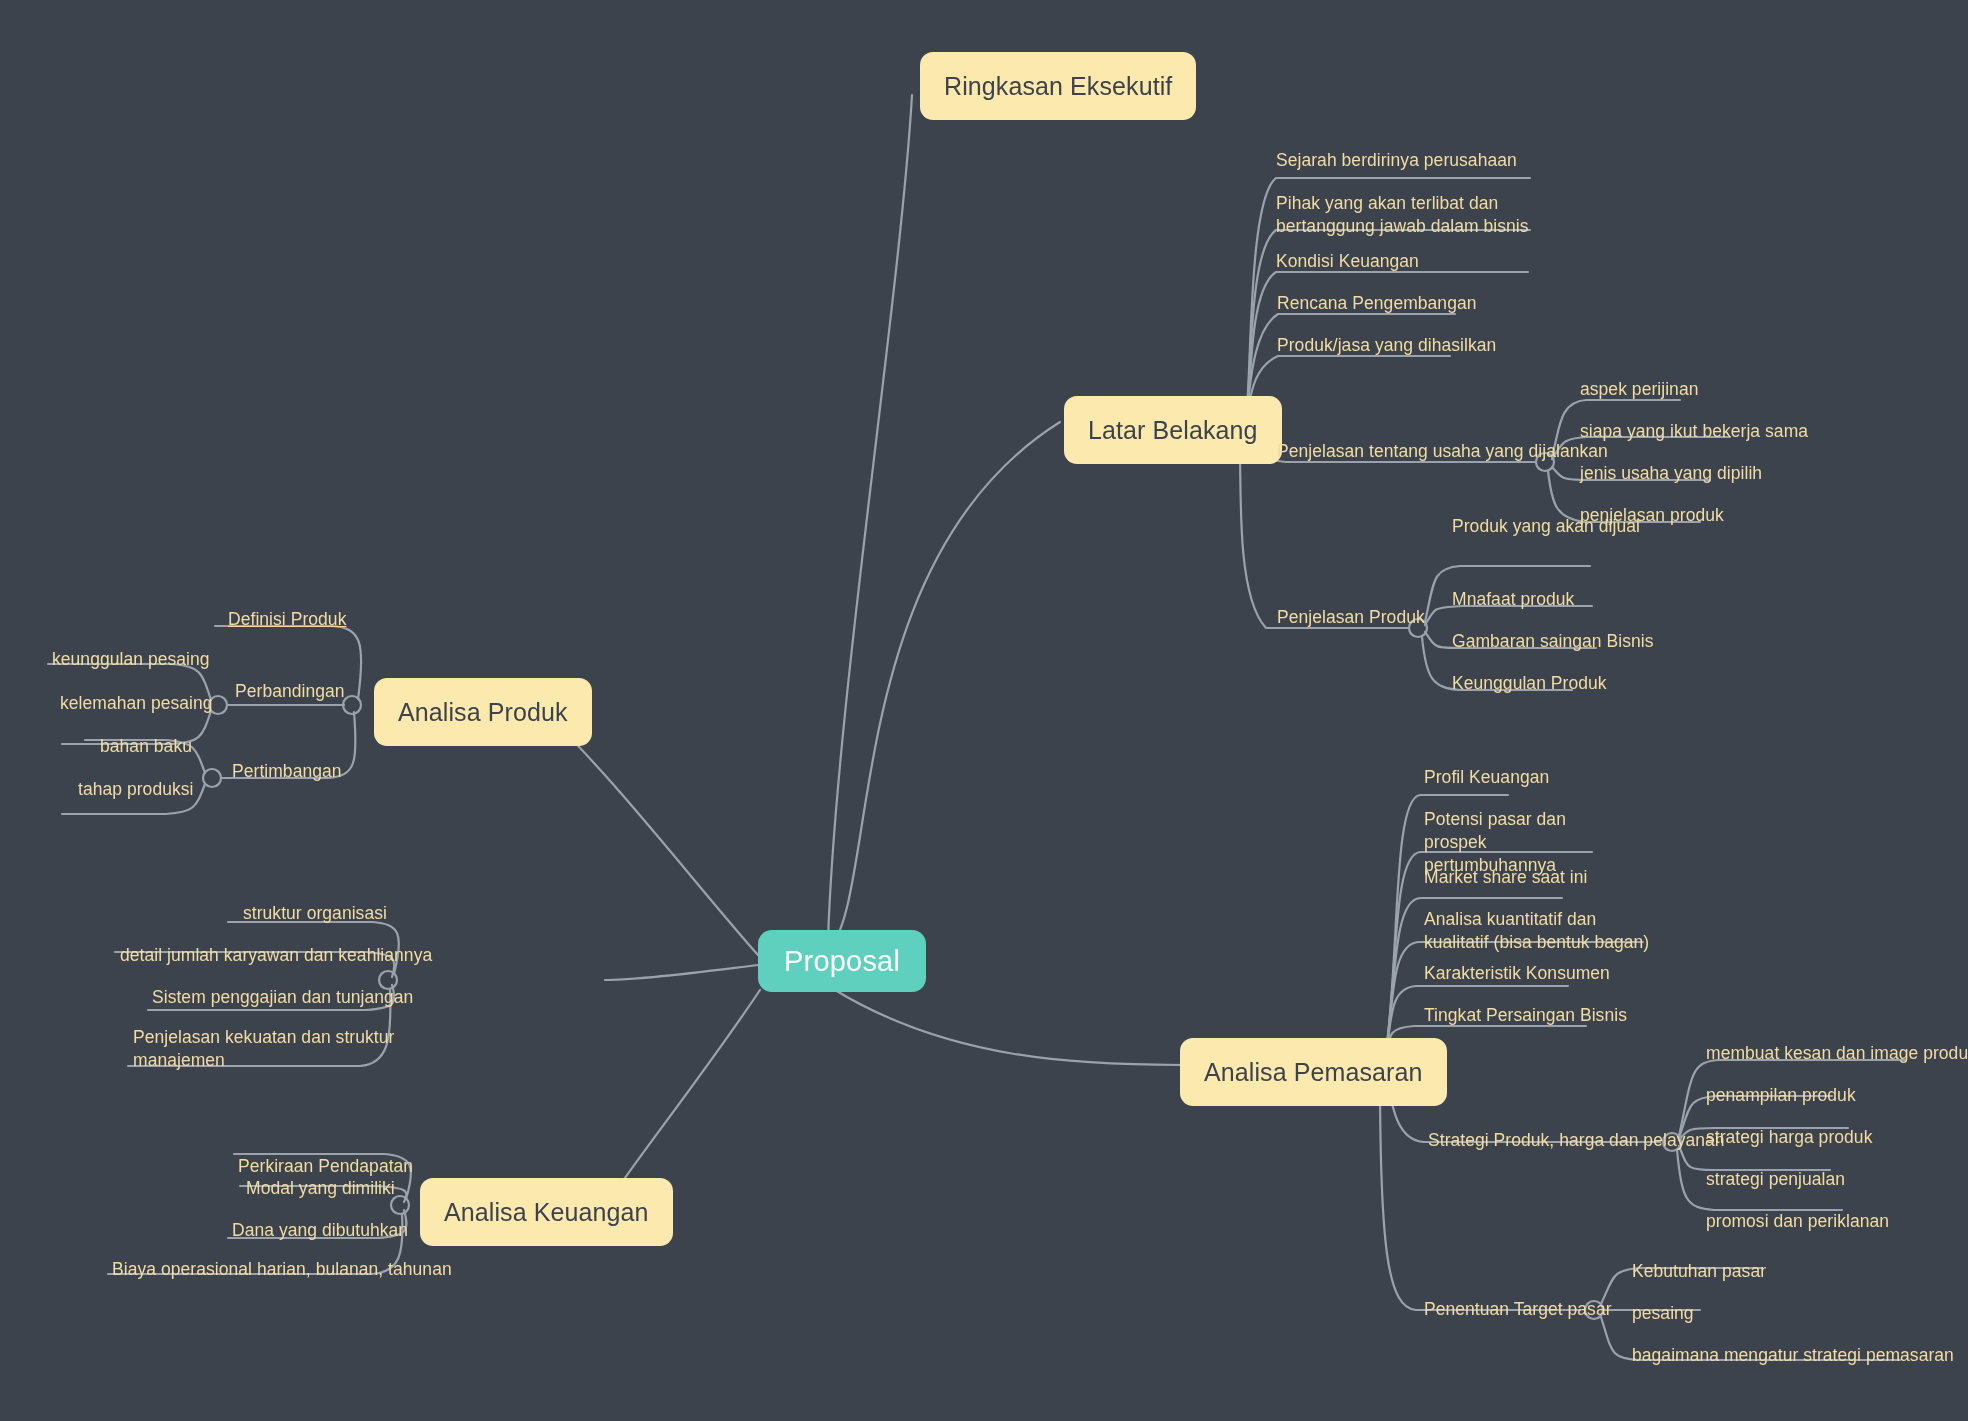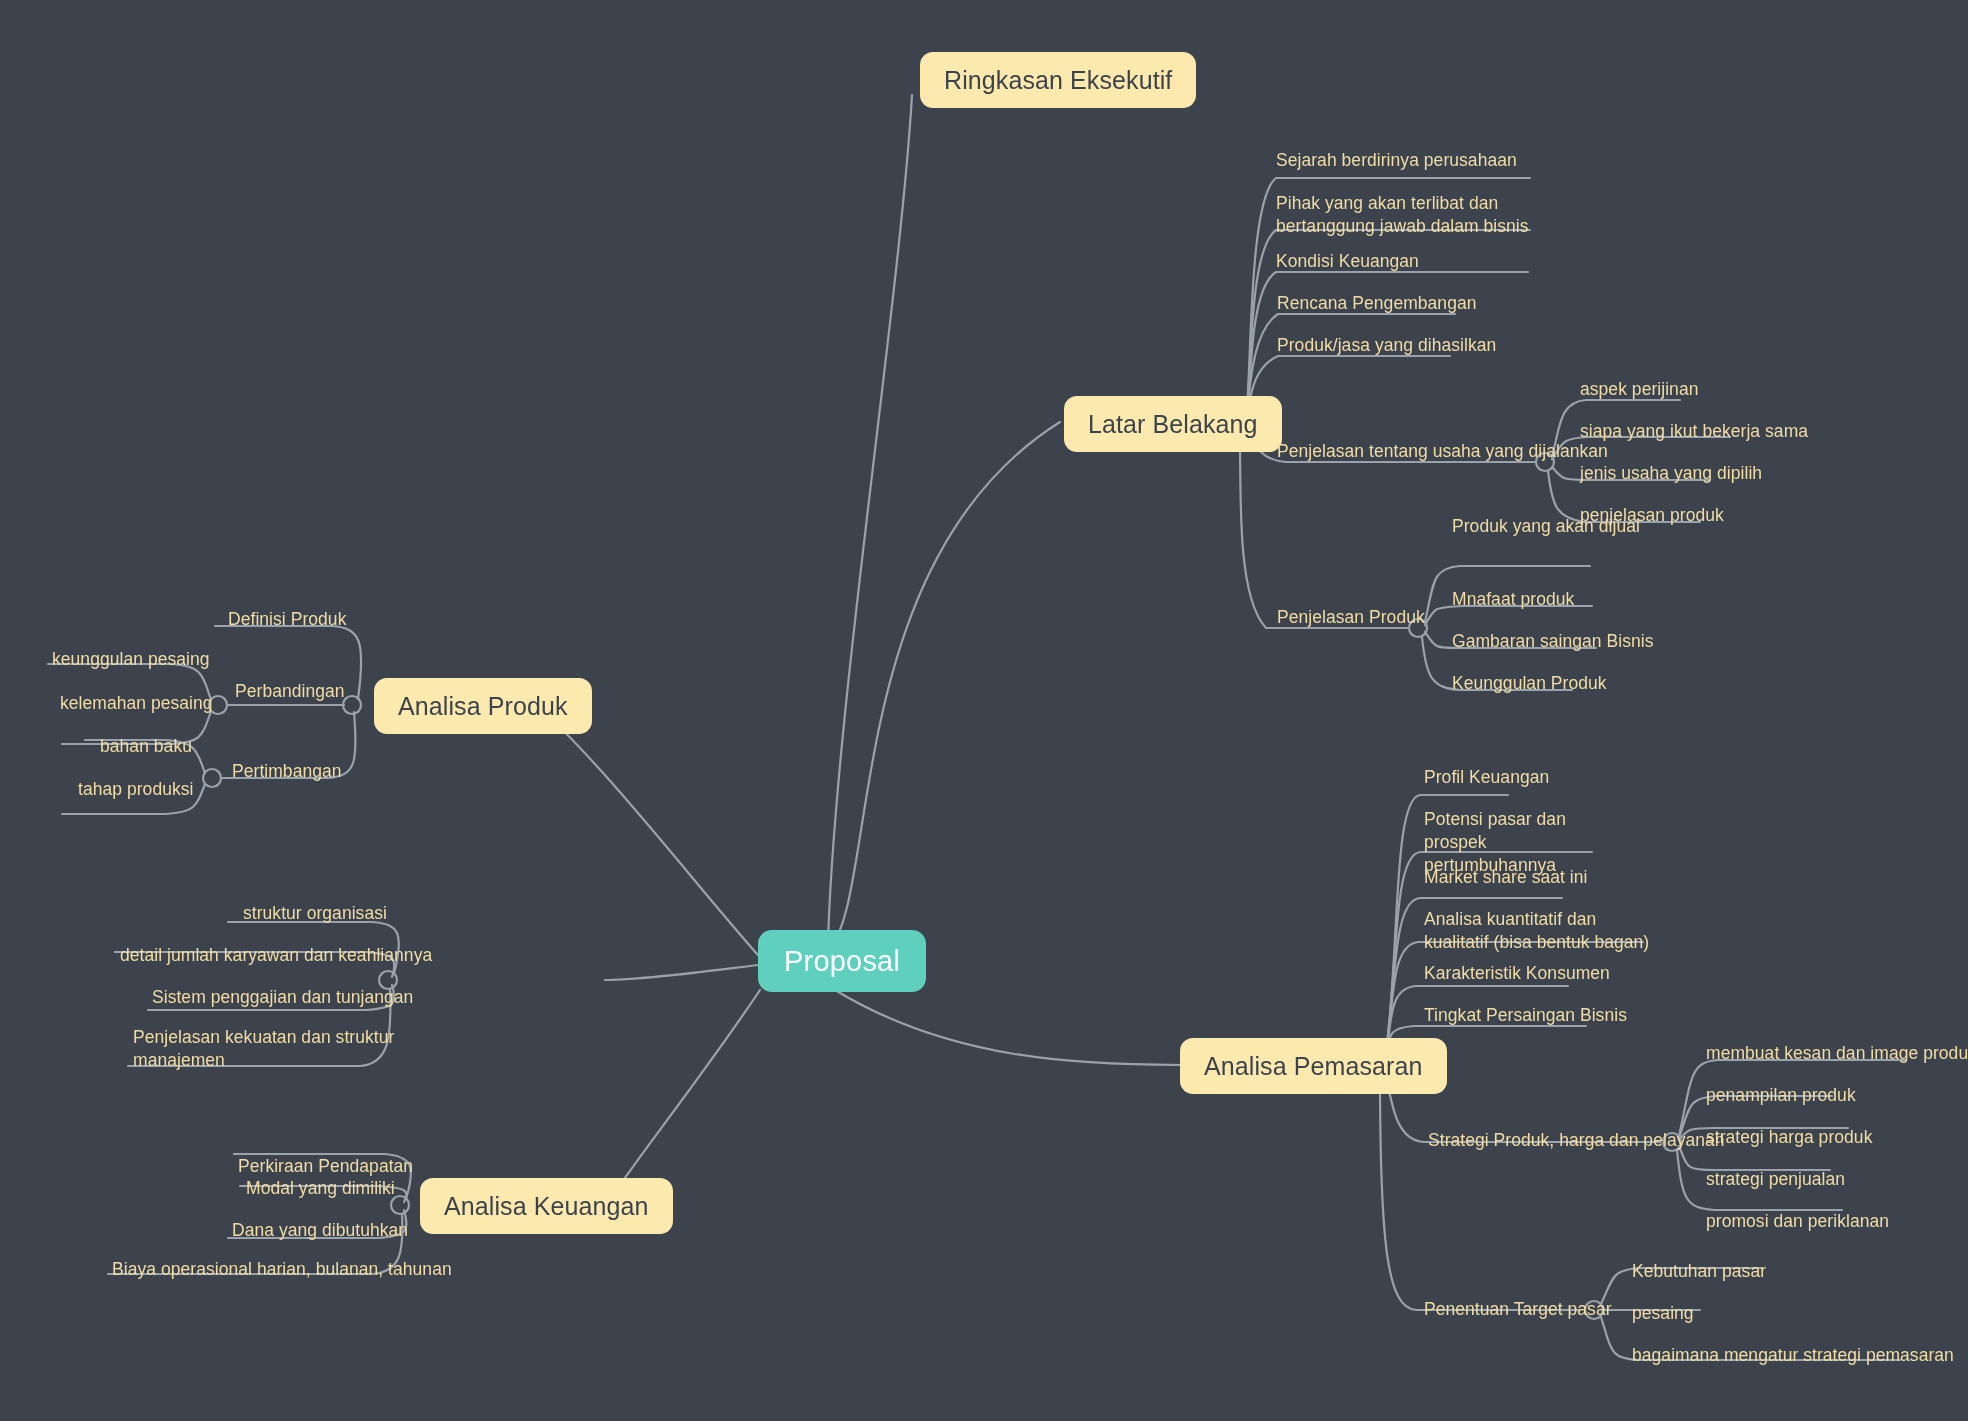--- a/index.html
+++ b/index.html
@@ -48,21 +48,21 @@
     font-size: 29px;
     padding: 0 26px;
     height: 62px;
     letter-spacing: 0.2px;
   }
   .node.main {
     background: #fce9ae;
     color: #3d434c;
     font-size: 25px;
     padding: 0 24px;
-    height: 56px;
+    height: 68px;
     border-radius: 13px;
     letter-spacing: 0.1px;
   }
   .leaf {
     position: absolute;
     color: #f0dca4;
     font-size: 17.5px;
     line-height: 1.32;
     white-space: nowrap;
     letter-spacing: 0.05px;
@@ -217,21 +217,21 @@
   <div class="leaf" style="left:1580px; top:504px;">penjelasan produk</div>
 
   <div class="leaf" style="left:1452px; top:515px;">Produk yang akan dijual</div>
 
   <div class="leaf" style="left:1452px; top:588px;">Mnafaat produk</div>
 
   <div class="leaf" style="left:1452px; top:630px;">Gambaran saingan Bisnis</div>
 
   <div class="leaf" style="left:1452px; top:672px;">Keunggulan Produk</div>
 
-  <div class="leaf" style="left:228px; top:608px;">Definisi Produk</div>
+  <div class="leaf" style="left:228px; top:608px;text-decoration:underline;">Definisi Produk</div>
 
   <div class="leaf" style="left:235px; top:680px;">Perbandingan</div>
 
   <div class="leaf" style="left:232px; top:760px;">Pertimbangan</div>
 
   <div class="leaf" style="left:52px; top:648px;">keunggulan pesaing</div>
 
   <div class="leaf" style="left:60px; top:692px;">kelemahan pesaing</div>
 
   <div class="leaf" style="left:100px; top:735px;">bahan baku</div>

